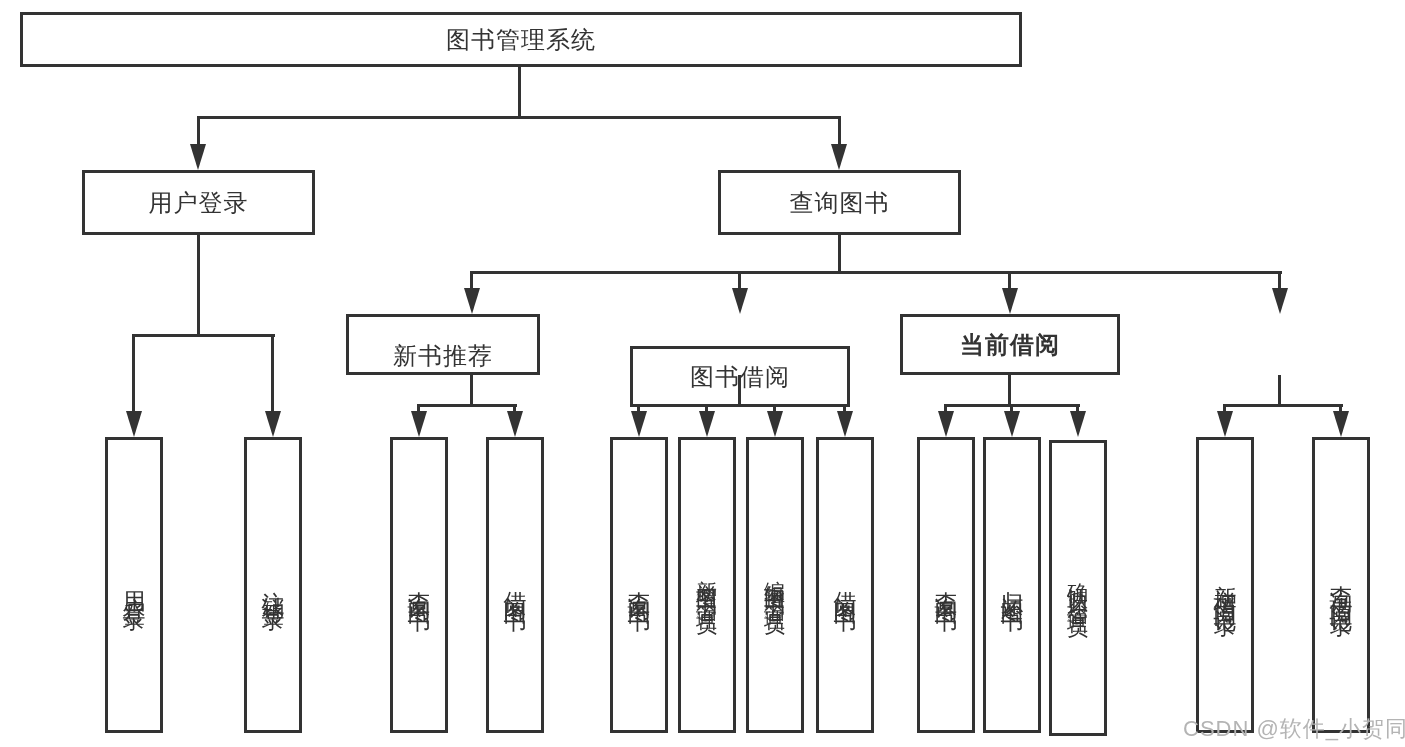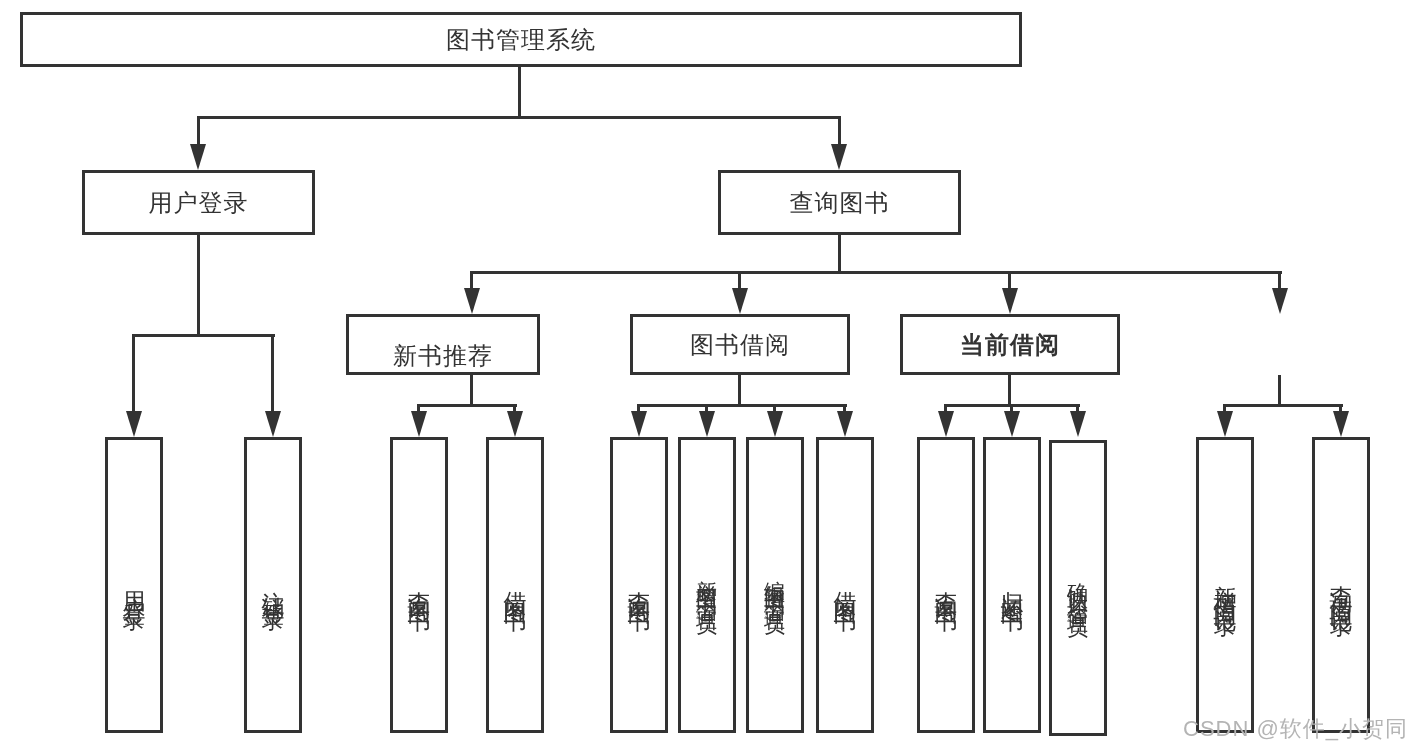--- a/index.html
+++ b/index.html
@@ -83,21 +83,21 @@
   <div class="vl" style="left:738px; top:271px; height:20px;"></div>
   <div class="arr" style="left:732px; top:288px;"></div>
   <div class="vl" style="left:1008px; top:271px; height:20px;"></div>
   <div class="arr" style="left:1002px; top:288px;"></div>
   <div class="vl" style="left:1278px; top:271px; height:20px;"></div>
   <div class="arr" style="left:1272px; top:288px;"></div>
 
   <div class="box lv2" style="left:346px; width:194px;align-items:flex-end;">
     <span class="hlabel">新书推荐</span>
   </div>
-  <div class="box lv2" style="left:630px; width:220px;">
+  <div class="box lv2" style="left:630px; width:220px;margin-top:32px;">
     <span class="hlabel">图书借阅</span>
   </div>
   <div class="box lv2" style="left:900px; width:220px;font-weight:bold;">
     <span class="hlabel">当前借阅</span>
   </div>
 
   <div class="vl" style="left:197px; top:235px; height:101px;"></div>
   <div class="hl" style="left:133px; top:334px; width:142px;"></div>
   <div class="vl" style="left:132px; top:334px; height:79px;"></div>
   <div class="arr" style="left:126px; top:411px;"></div>

